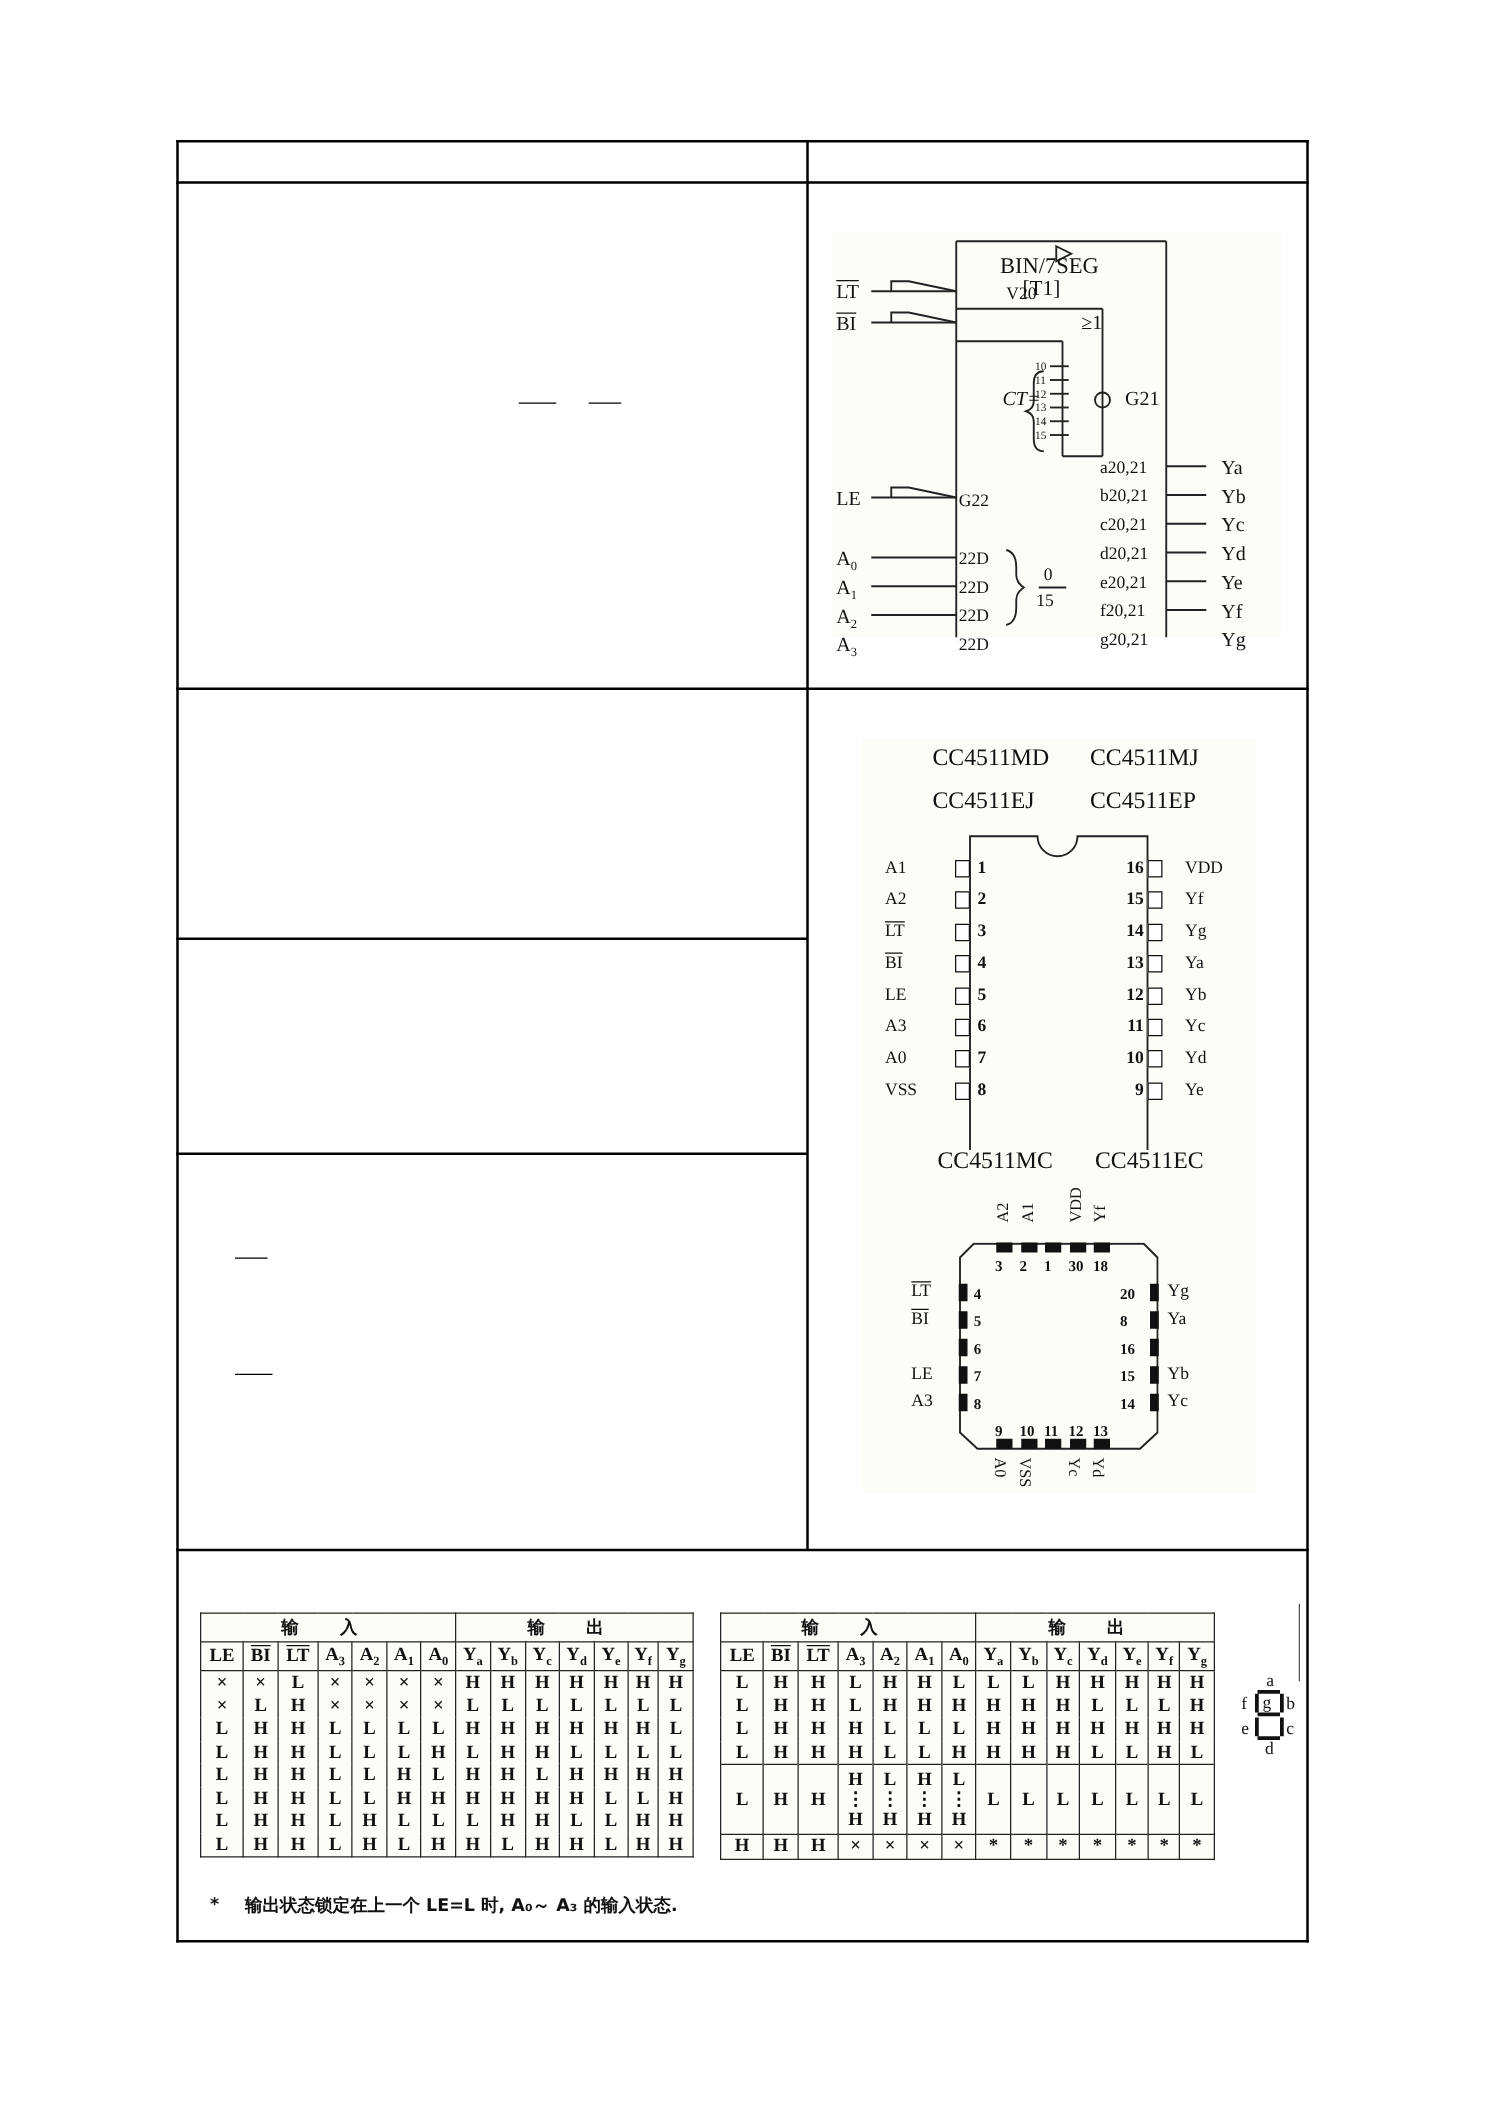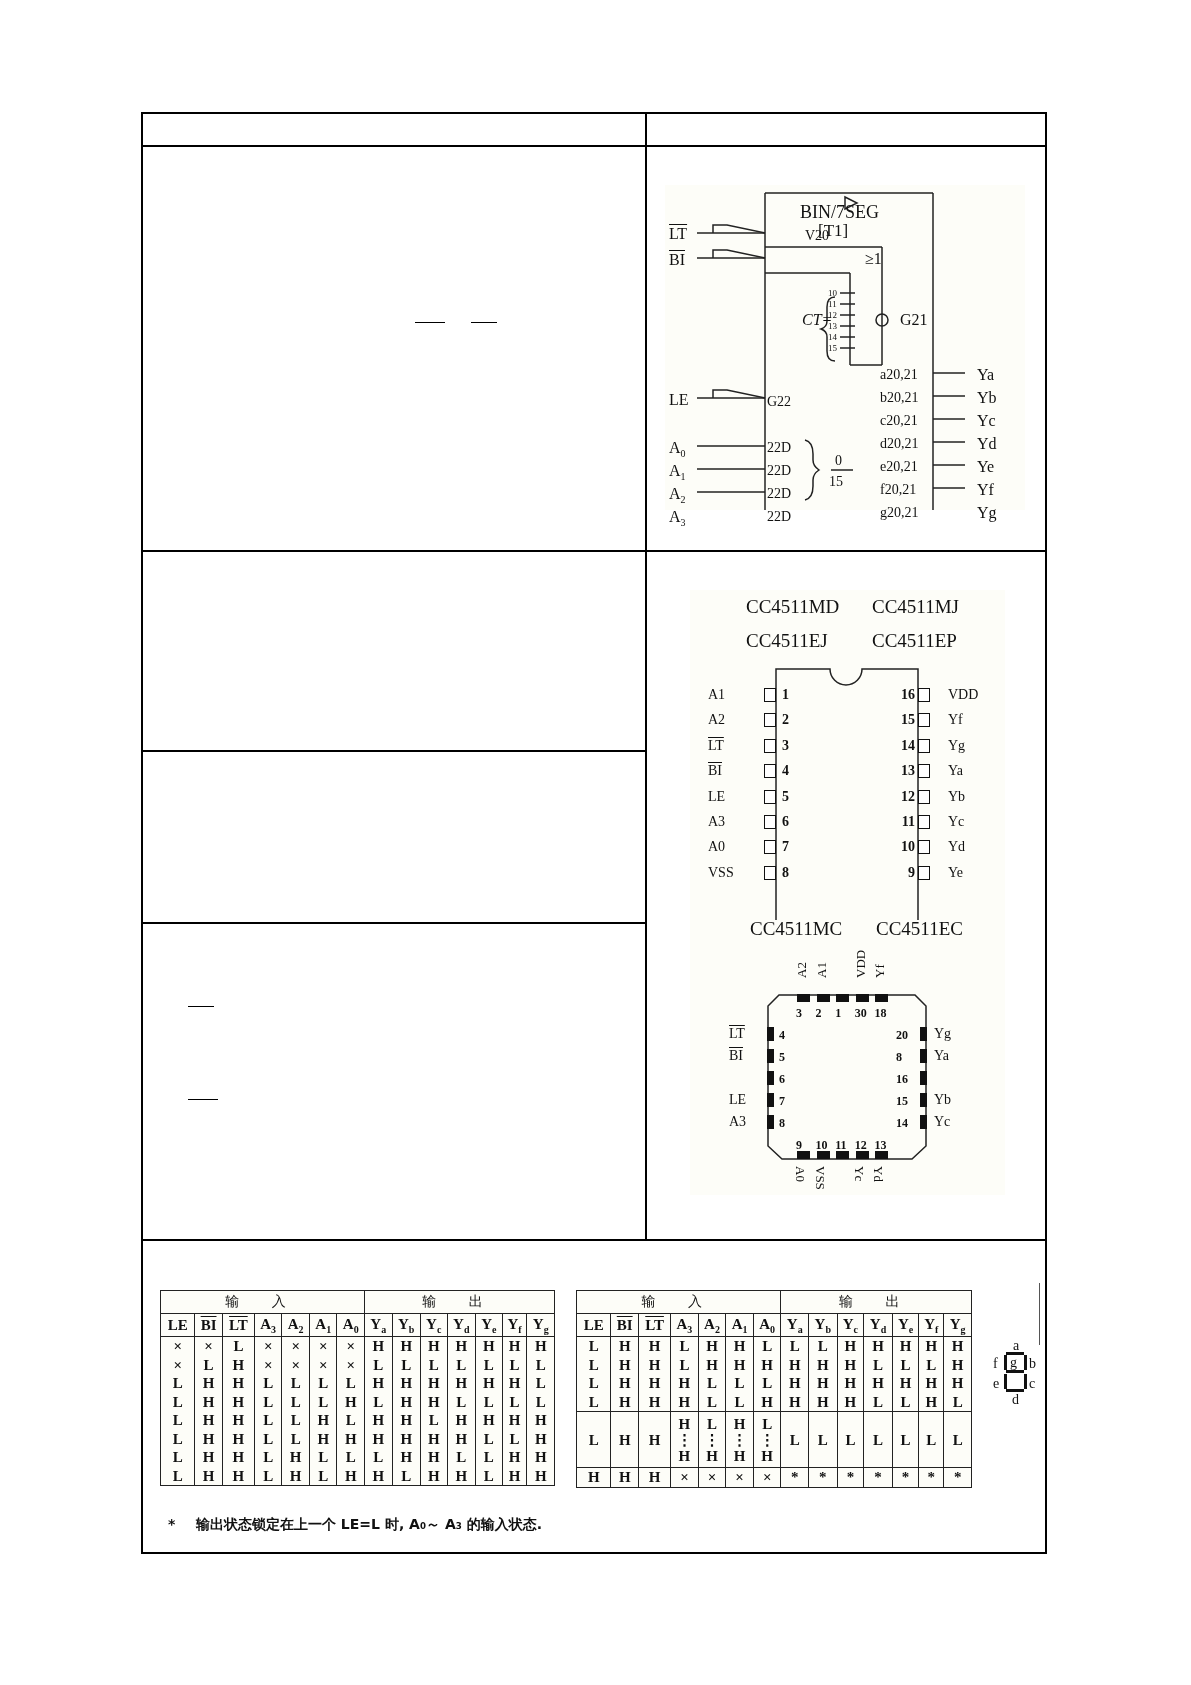--- a/index.html
+++ b/index.html
@@ -12,21 +12,21 @@
   .hline { position:absolute; height:2px; background:#000; }
   .vline { position:absolute; width:2px; background:#000; }
   .scan { position:absolute; background:#fdfdf8; }
   .ob { text-decoration:overline; }
   .lbl { position:absolute; font-size:16px; line-height:18px; white-space:nowrap; }
   .sm { font-size:14px; }
   .pinbox { position:absolute; width:10px; height:12px; border:1.5px solid #111; background:#fff; }
   .pad { position:absolute; background:#111; }
   table.tt { position:absolute; border-collapse:collapse; font-size:15px; background:#fdfdf8; }
   table.tt td, table.tt th { border:1.5px solid #222; text-align:center; padding:0; font-weight:normal; }
-  table.tt th.grp { height:22px; letter-spacing:14px; font-family:"DejaVu Sans", sans-serif; font-size:14px; font-weight:normal; }
+  table.tt th.grp { height:22px; letter-spacing:14px; font-family:"DejaVu Sans", sans-serif; font-size:14px; font-weight:bold; }
   table.tt th.col { height:22px; font-size:15px; font-weight:bold; }
   table.tt td { height:18.5px; line-height:18px; font-weight:bold; }
   table.tt tr.body td { border-top:none; border-bottom:none; }
   sub { font-size:10px; }
   .note { position:absolute; font-family:"DejaVu Sans", sans-serif; font-size:14px; font-weight:bold; }
 </style>
 </head>
 <body>
 
 <div class="watermark">

